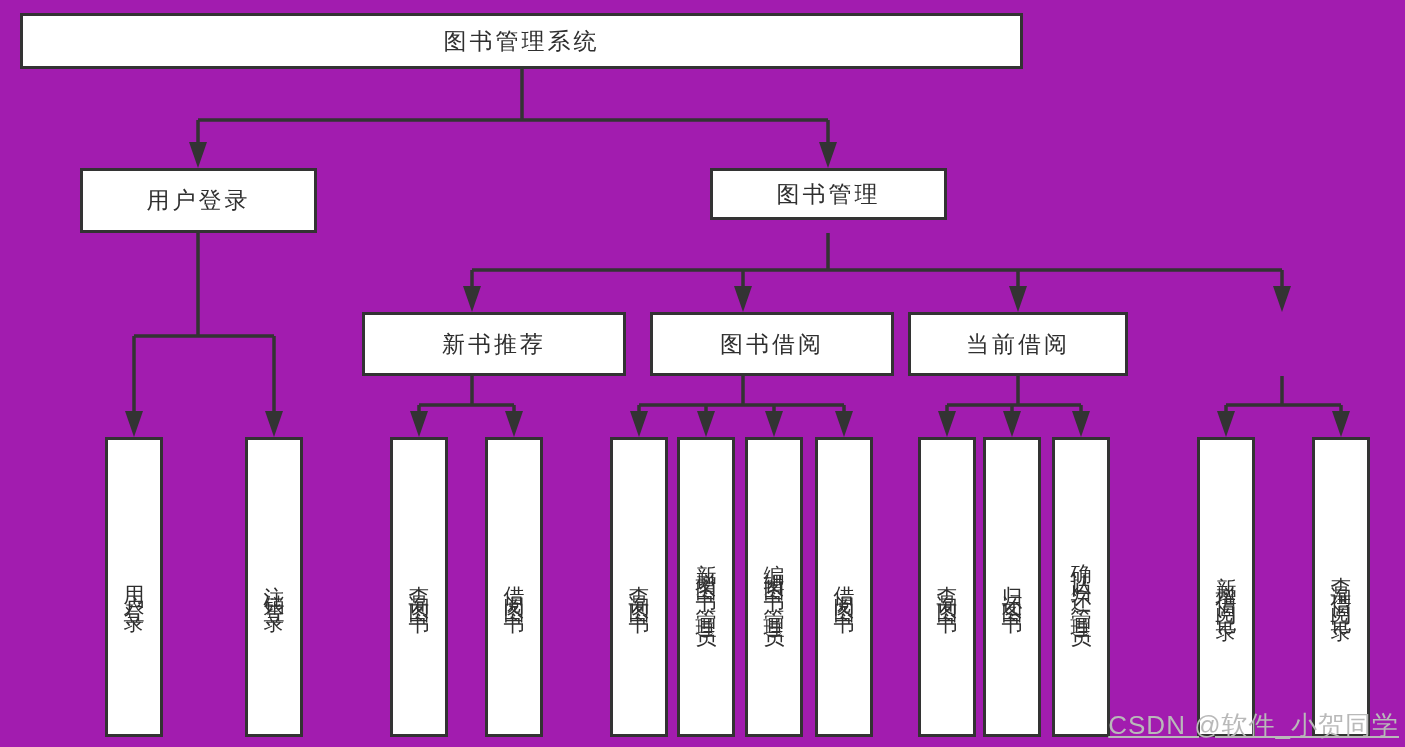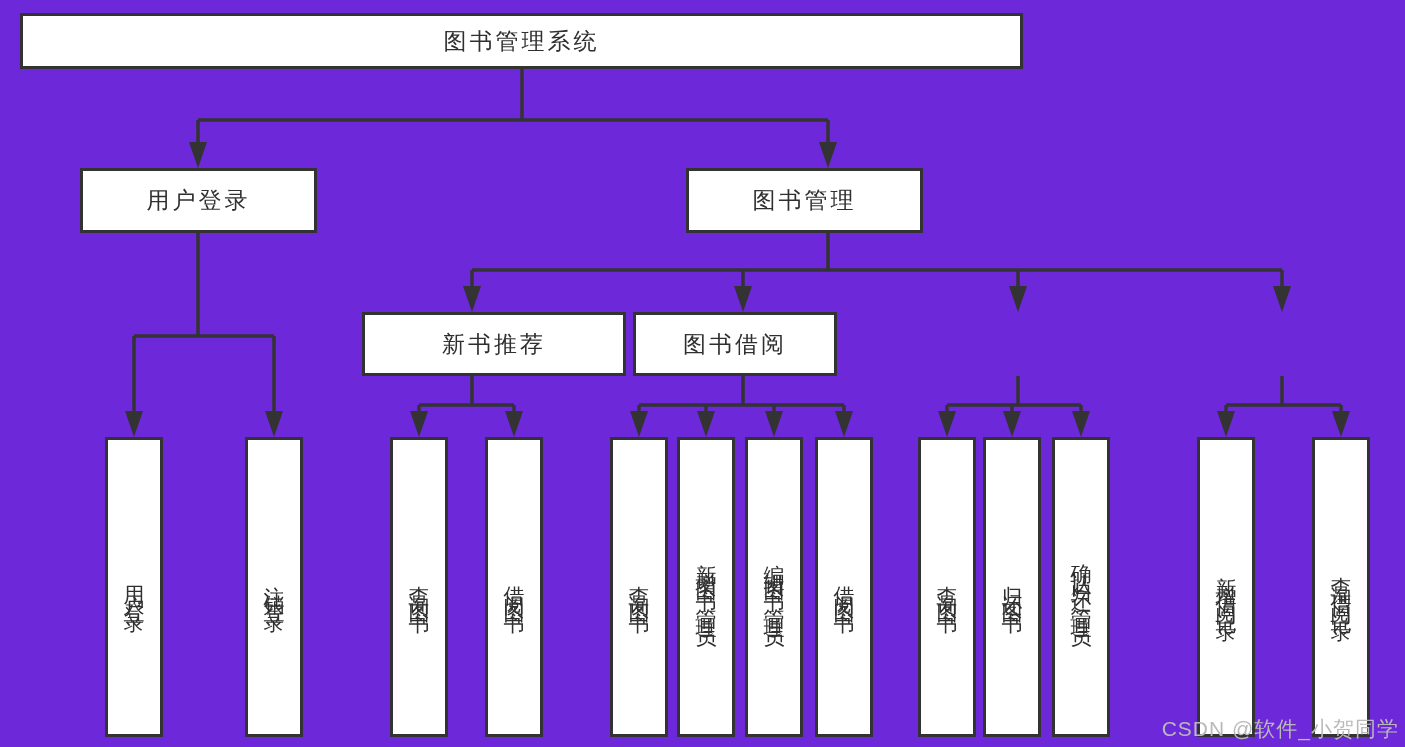--- a/index.html
+++ b/index.html
@@ -2,21 +2,21 @@
 <html><head>
 <meta charset="utf-8">
 <style>
   * { box-sizing: border-box; margin: 0; padding: 0; }
   html, body { background: #ffffff; }
   body { font-family: "Liberation Sans", sans-serif; }
   .stage {
     position: relative;
     width: 1405px;
     height: 747px;
-    background: #6d28d9;
+    background: #a21caf;
     overflow: hidden;
   }
   svg.wires { position: absolute; left: 0; top: 0; }
   svg.wires path { stroke: #333333; stroke-width: 3.5; fill: none; }
   svg.wires polygon { fill: #333333; stroke: none; }
   .node {
     position: absolute;
     background: #ffffff;
     border: 3px solid #333333;
     display: flex;
@@ -29,24 +29,25 @@
     writing-mode: vertical-rl;
     text-orientation: mixed;
     font-size: 21px;
     letter-spacing: 9px;
     line-height: 1.15;
   }
   .watermark {
     position: absolute;
     right: 6px;
     bottom: 4px;
-    font-size: 21px;
+    font-size: 26px;
     color: #b9b9b9;
     letter-spacing: 1px;
     white-space: nowrap;
+    text-decoration: underline;
   }
 </style>
 </head>
 <body>
 
 <div class="stage">
 
   <svg class="wires" width="1405" height="747" viewBox="0 0 1405 747">
     <path d="
       M522,69 V120 M198,120 H828 M198,120 V150 M828,120 V150
@@ -79,29 +80,32 @@
     </g>
   </svg>
 
   <div class="node nh" style="left:20px;top:13px;width:1003px;height:56px">
     <span class="lbl">图书管理系统</span>
   </div>
 
   <div class="node nh" style="left:80px;top:168px;width:237px;height:65px">
     <span class="lbl">用户登录</span>
   </div>
-  <div class="node nh" style="left:686px;top:168px;width:237px;height:65px">
+  <div class="node nh" style="left:710px;top:168px;width:237px;height:52px">
     <span class="lbl">图书管理</span>
   </div>
 
   <div class="node nh" style="left:362px;top:312px;width:264px;height:64px">
     <span class="lbl">新书推荐</span>
   </div>
-  <div class="node nh" style="left:633px;top:312px;width:204px;height:64px">
+  <div class="node nh" style="left:650px;top:312px;width:244px;height:64px">
     <span class="lbl">图书借阅</span>
+  </div>
+  <div class="node nh" style="left:908px;top:312px;width:220px;height:64px">
+    <span class="lbl">当前借阅</span>
   </div>
 
   <div class="node nv" style="left:105px;top:437px;width:58px;height:300px">
     <span class="lbl">用户登录</span>
   </div>
   <div class="node nv" style="left:245px;top:437px;width:58px;height:300px">
     <span class="lbl">注销登录</span>
   </div>
 
   <div class="node nv" style="left:390px;top:437px;width:58px;height:300px">

